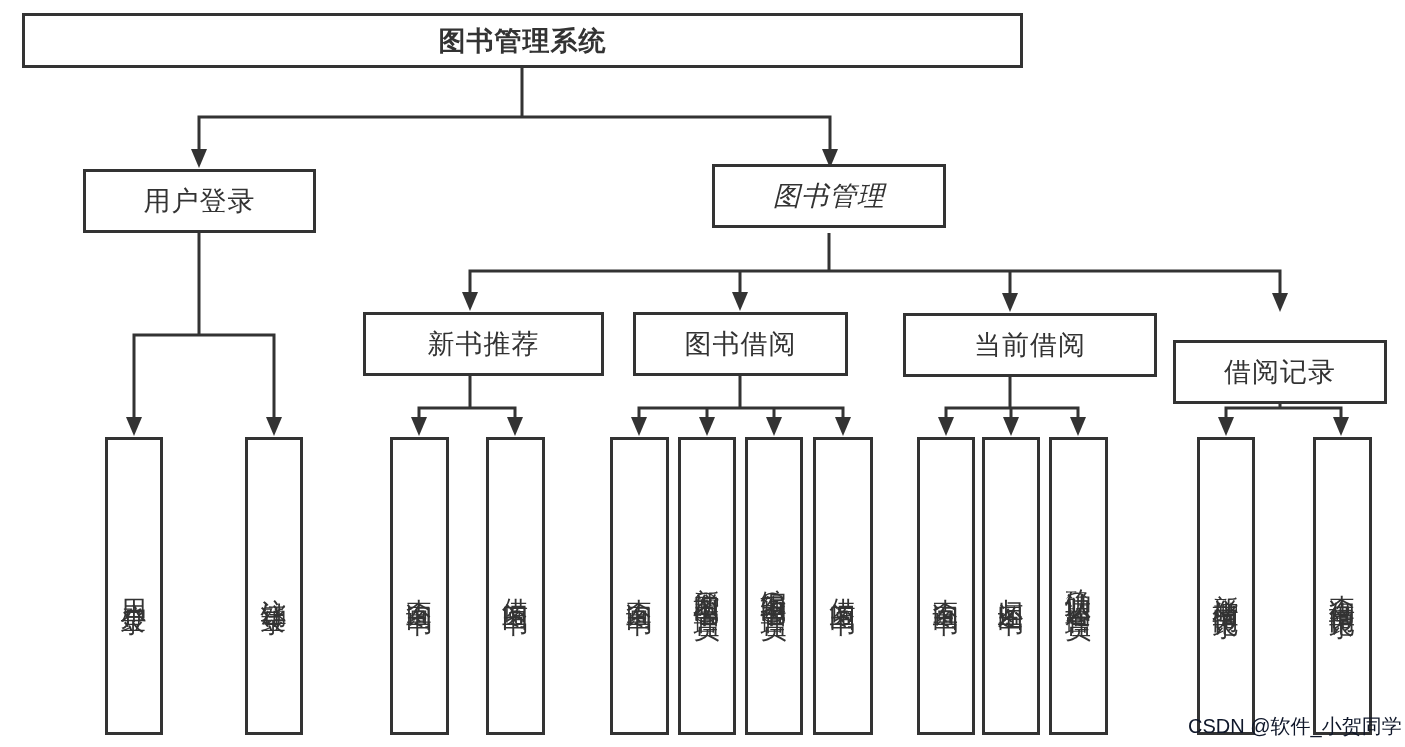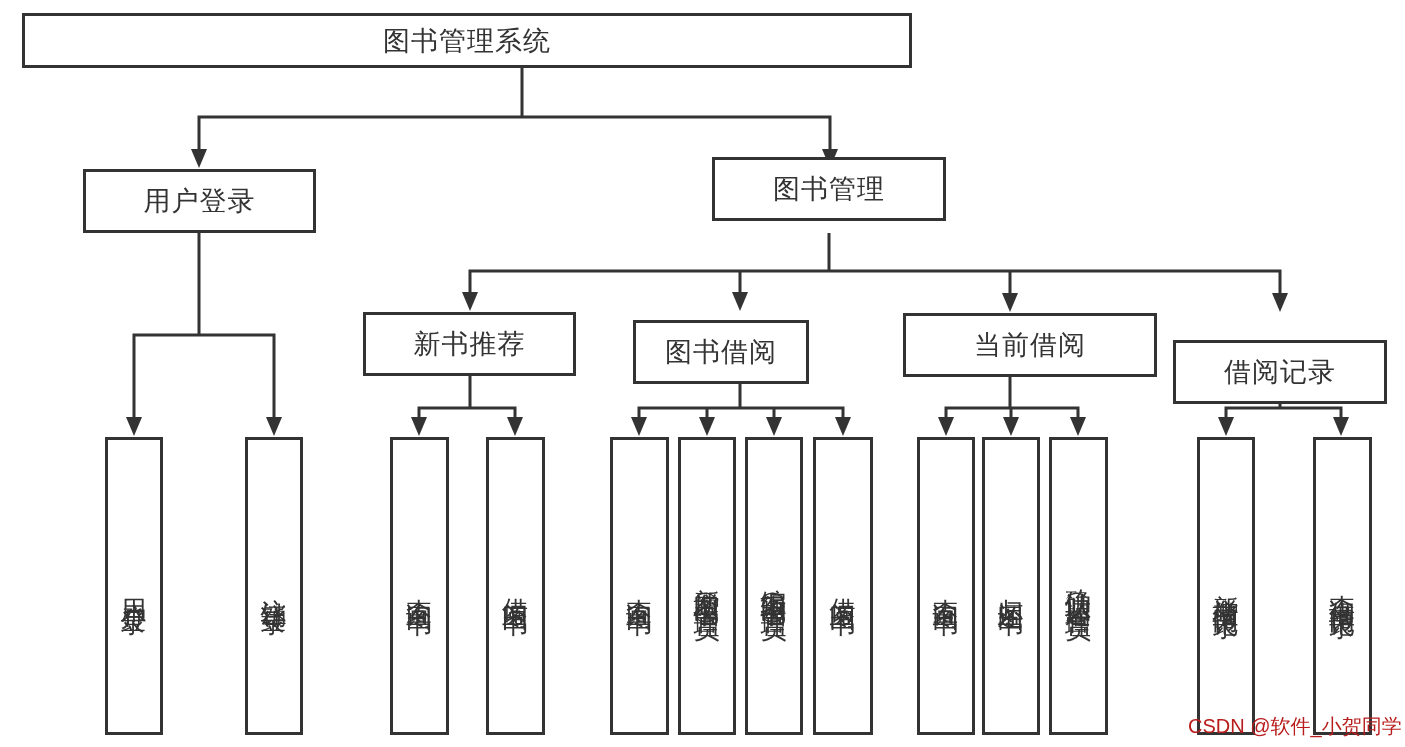--- a/index.html
+++ b/index.html
@@ -52,21 +52,21 @@
     font-size: 26px;
     letter-spacing: 4px;
     line-height: 1;
     white-space: nowrap;
   }
   .watermark {
     position: absolute;
     left: 1188px;
     top: 713px;
     font-size: 20px;
-    color: #b91c1c;
+    color: #0f172a;
     white-space: nowrap;
   }
 </style>
 </head>
 <body>
 
 <div class="canvas">
 
   <svg class="connectors" width="1405" height="747" viewBox="0 0 1405 747" aria-hidden="true">
     <g stroke="#333333" stroke-width="3" fill="none">
@@ -101,35 +101,35 @@
       <polygon points="766,417 782,417 774,436"></polygon>
       <polygon points="835,417 851,417 843,436"></polygon>
       <polygon points="938,417 954,417 946,436"></polygon>
       <polygon points="1003,417 1019,417 1011,436"></polygon>
       <polygon points="1070,417 1086,417 1078,436"></polygon>
       <polygon points="1218,417 1234,417 1226,436"></polygon>
       <polygon points="1333,417 1349,417 1341,436"></polygon>
     </g>
   </svg>
 
-  <div class="node" style="left:22px; top:13px; width:890px; height:55px;">
+  <div class="node" style="left:22px; top:13px; width:1001px; height:55px;font-weight:bold;">
     <span>图书管理系统</span>
   </div>
 
   <div class="node" style="left:83px; top:169px; width:233px; height:64px;">
     <span>用户登录</span>
   </div>
-  <div class="node" style="left:712px; top:157px; width:234px; height:64px;">
+  <div class="node" style="left:712px; top:164px; width:234px; height:64px;font-style:italic;">
     <span>图书管理</span>
   </div>
 
-  <div class="node" style="left:363px; top:312px; width:213px; height:64px;">
+  <div class="node" style="left:363px; top:312px; width:241px; height:64px;">
     <span>新书推荐</span>
   </div>
-  <div class="node" style="left:633px; top:312px; width:176px; height:64px;margin-top:8px;">
+  <div class="node" style="left:633px; top:312px; width:215px; height:64px;">
     <span>图书借阅</span>
   </div>
   <div class="node" style="left:903px; top:313px; width:254px; height:64px;">
     <span>当前借阅</span>
   </div>
   <div class="node" style="left:1173px; top:313px; width:214px; height:64px;margin-top:27px;">
     <span>借阅记录</span>
   </div>
 
   <div class="leaf" style="left:105px; width:58px;">

